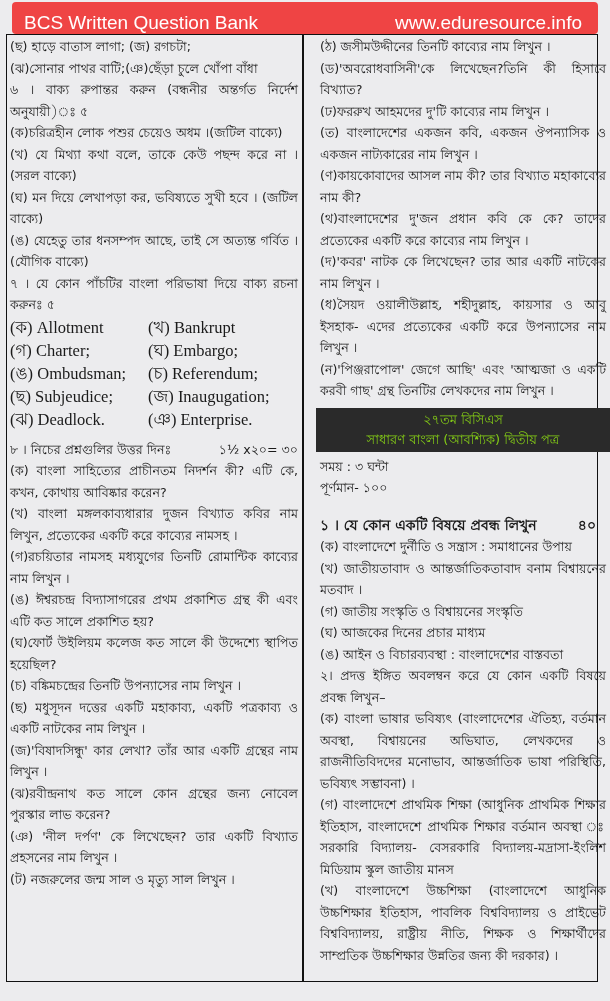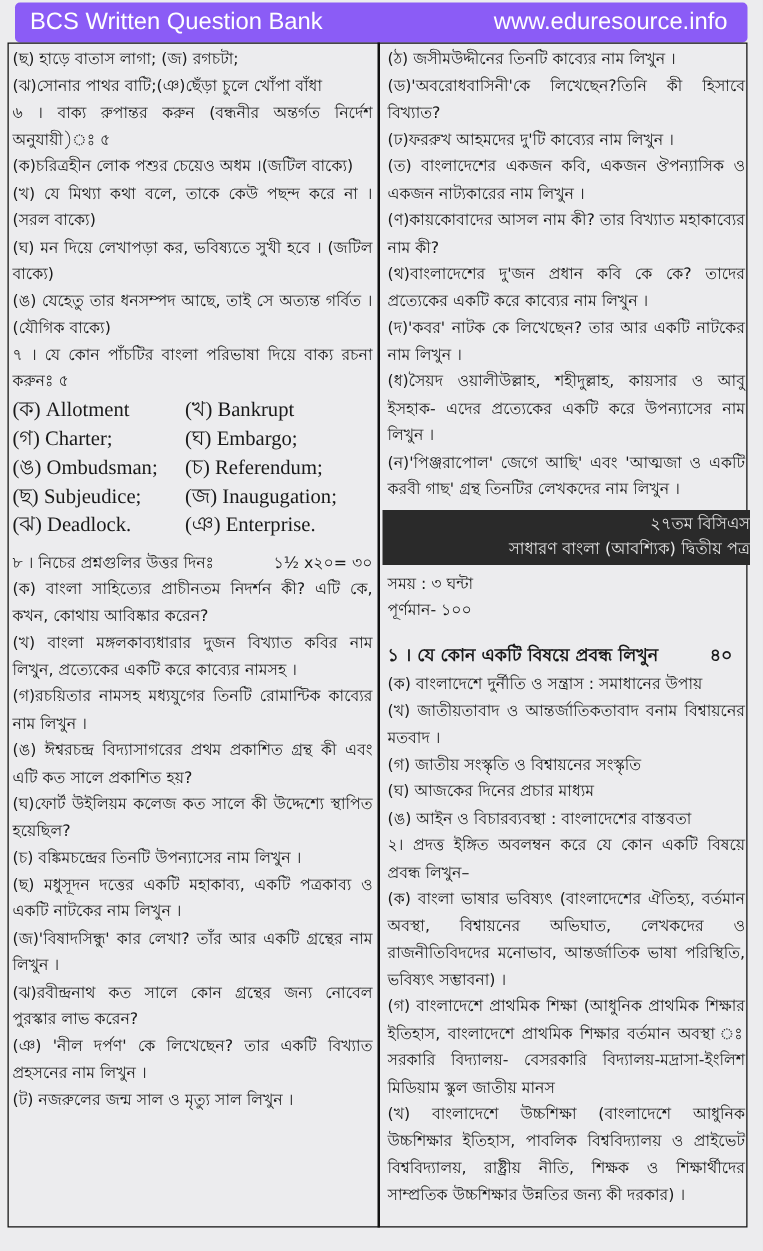--- a/index.html
+++ b/index.html
@@ -5,46 +5,46 @@
     * { margin: 0; padding: 0; box-sizing: border-box; }
     html, body {
       width: 610px; height: 1001px; overflow: hidden;
       background: #e9e9eb;
       font-family: "DejaVu Sans", sans-serif;
       color: #1a1a1a;
     }
     .page { position: relative; width: 610px; height: 1001px; background: #ececee; }
     .banner {
       position: absolute; left: 12px; top: 2px; width: 586px; height: 32px;
-      background: #8b5cf6; border-radius: 4px;
-      display: flex; justify-content: space-between; align-items: center;
+      background: #ef4444; border-radius: 4px;
+      display: flex; justify-content: space-between; align-items: flex-end;
       padding: 0 16px 0 12px;
       color: #ffffff; font-family: "Liberation Sans", sans-serif; font-size: 19px;
     }
     .box {
       position: absolute; left: 6px; top: 34px; width: 504px; height: 948px;
       border: 1.5px solid #111;
     }
     .divider {
       position: absolute; left: 302px; top: 34px; width: 1.5px; height: 948px; background: #111;
     }
     .col {
       position: absolute; top: 36px;
       font-size: 12.6px; line-height: 21.5px;
       text-align: justify;
     }
     .col-left { left: 10px; width: 288px; }
-    .col-right { left: 310px; width: 286px; }
+    .col-right { left: 320px; width: 286px; }
     .line { display: block; white-space: normal; }
     .terms { font-family: "Liberation Serif", serif; font-size: 16.5px; line-height: 23px; }
     .terms .row { display: flex; }
     .terms .c1 { width: 138px; }
     .q8 { display: flex; justify-content: space-between; margin-top: 8px; }
     .exam-head {
-      background: #2a2a2a; color: #e5e5e5; text-align: right;
+      background: #2a2a2a; color: #84cc16; text-align: center;
       margin: 6px -4px 4px -4px; padding: 2px 0; font-size: 13px; line-height: 20px;
     }
     .meta-row { display: flex; justify-content: space-between; padding-right: 40px; flex-direction: column; }
     .q-head { display: flex; justify-content: space-between; font-size: 14px; font-weight: bold; padding-right: 10px; margin-top: 16px; }
   </style>
 </head>
 <body>
 
 <div class="page">
   <div class="banner">

